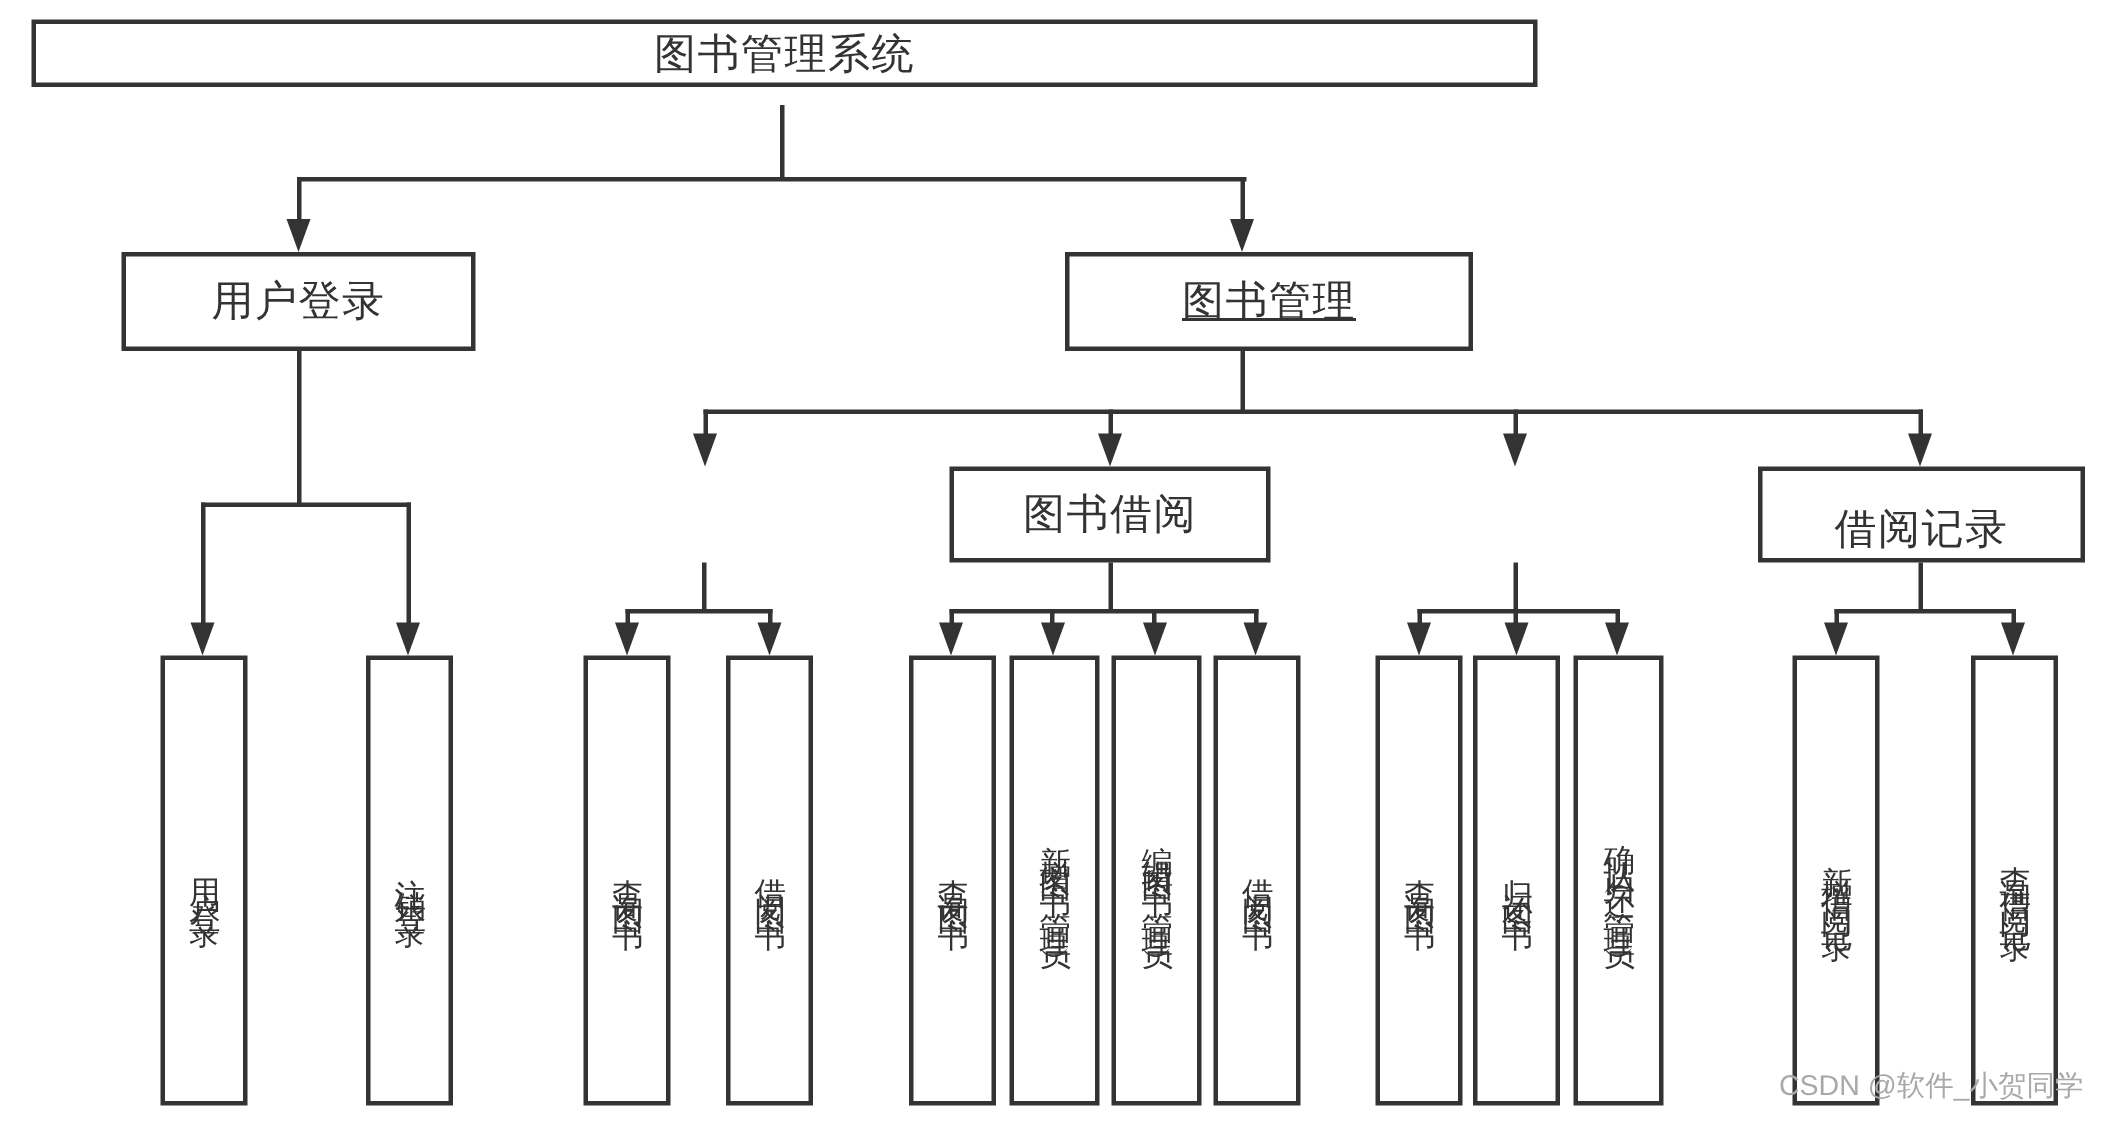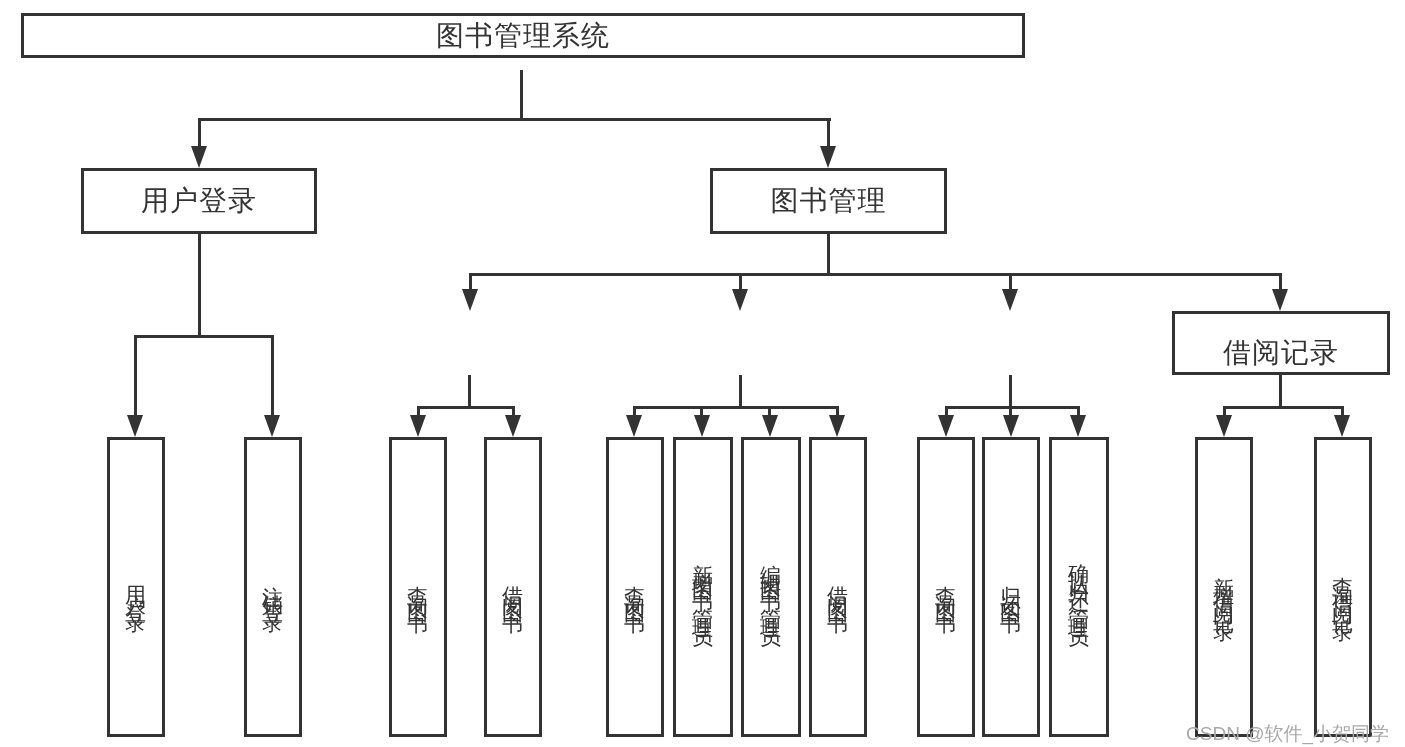--- a/index.html
+++ b/index.html
@@ -46,45 +46,48 @@
   .vl{position:absolute;width:3px;background:var(--line);}
   .hl{position:absolute;height:3px;background:var(--line);}
   .ah{
     position:absolute;width:0;height:0;
     border-left:8px solid transparent;
     border-right:8px solid transparent;
     border-top:22px solid var(--line);
   }
   .watermark{
     position:absolute;
-    right:16px;bottom:0;
+    right:16px;bottom:10px;
     font-size:19px;
     color:var(--wm);
     z-index:10;
     white-space:nowrap;
   }
 </style>
 </head>
 <body>
 
 <div id="canvas">
 
   <div class="box" style="left:21px;top:13px;width:1004px;height:45px;">
     <span>图书管理系统</span>
   </div>
 
   <div class="box" style="left:81px;top:168px;width:236px;height:66px;">
     <span>用户登录</span>
   </div>
 
-  <div class="box" style="left:710px;top:168px;width:237px;height:66px;">
+  <div class="box" style="left:710px;top:168px;width:272px;height:66px;text-decoration:underline;">
     <span>图书管理</span>
   </div>
 
 
+  <div class="box" style="left:633px;top:311px;width:214px;height:64px;">
+    <span>图书借阅</span>
+  </div>
 
 
   <div class="box" style="left:1172px;top:311px;width:218px;height:64px;align-items:flex-end;">
     <span>借阅记录</span>
   </div>
 
   <div class="vbox" style="left:107px;">
     <span class="vtext">用户登录</span>
   </div>
   <div class="vbox" style="left:244px;">

